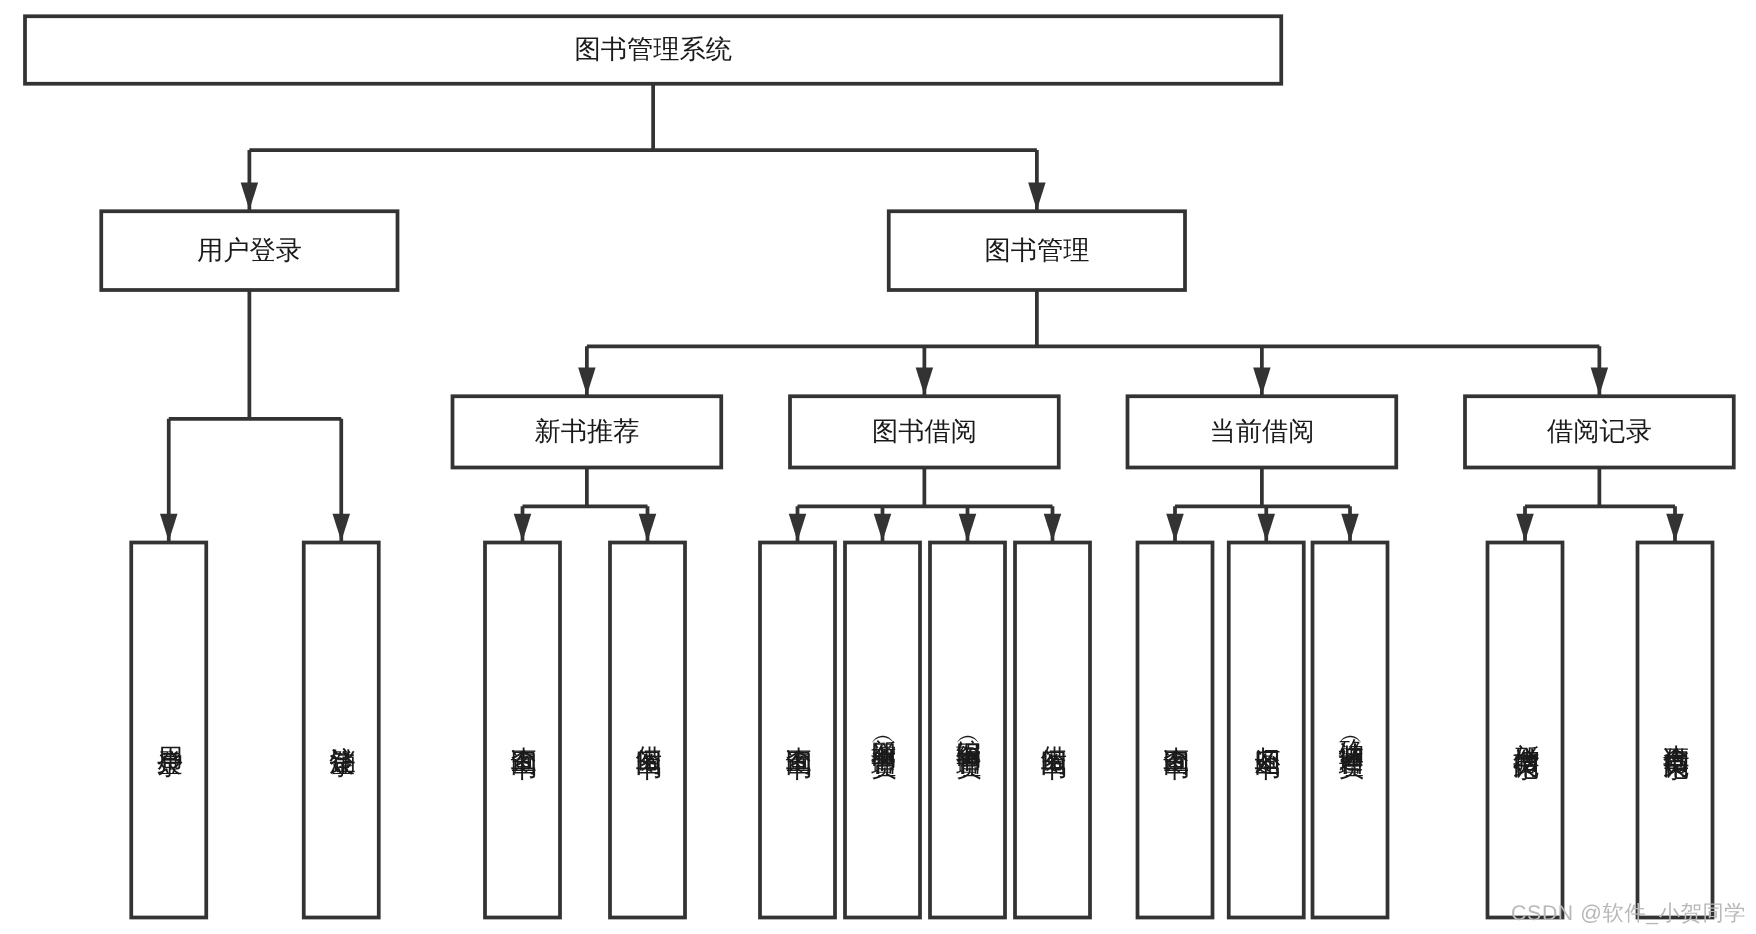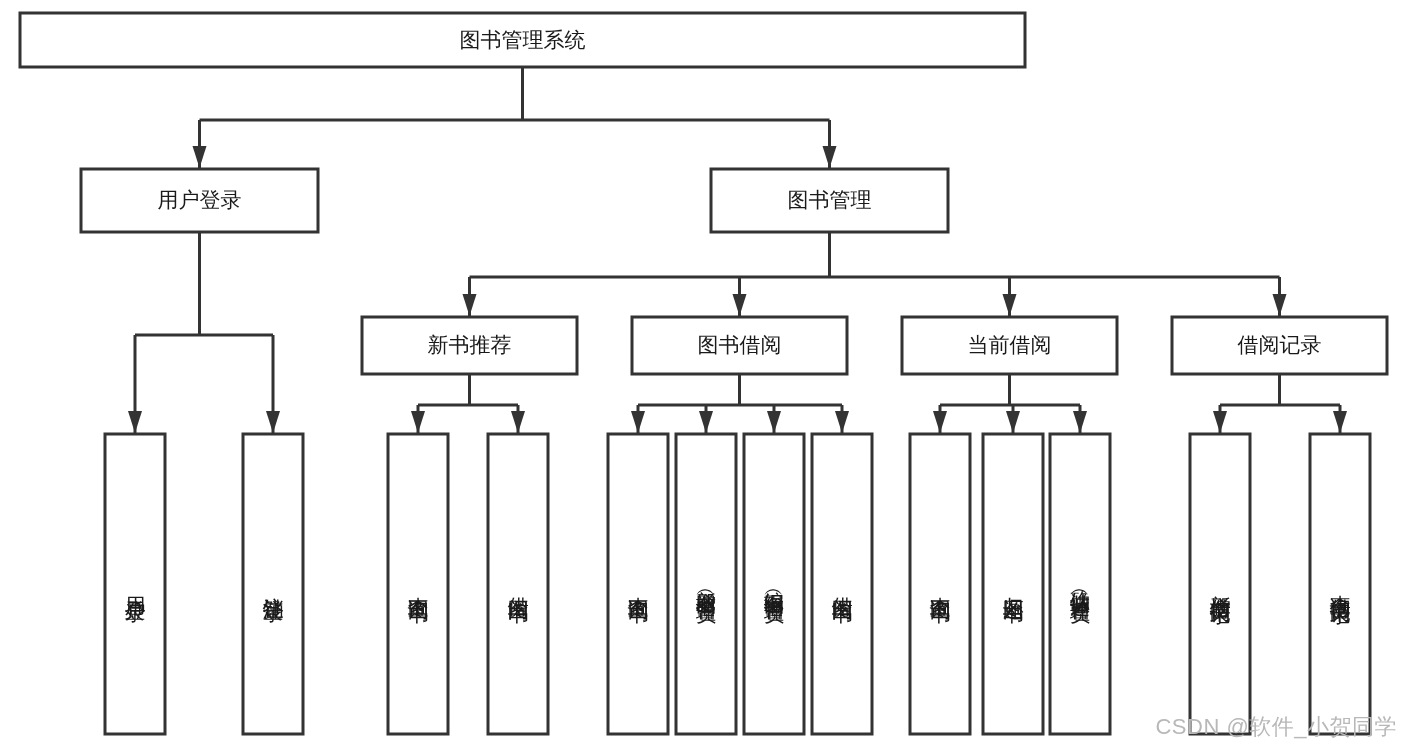--- a/index.html
+++ b/index.html
@@ -46,21 +46,21 @@
     font-size: 21px;
     fill: #1a1a1a;
     text-anchor: middle;
     dominant-baseline: middle;
   }
   .watermark {
     position: absolute;
     right: 8px;
     bottom: 5px;
     font-family: "Liberation Sans", "DejaVu Sans", sans-serif;
-    font-size: 22px;
+    font-size: 17px;
     color: #b8b8b8;
     white-space: nowrap;
     letter-spacing: 0.5px;
   }
   .vlabel-wrap {
     position: absolute;
     display: flex;
     align-items: center;
     justify-content: center;
     pointer-events: none;

